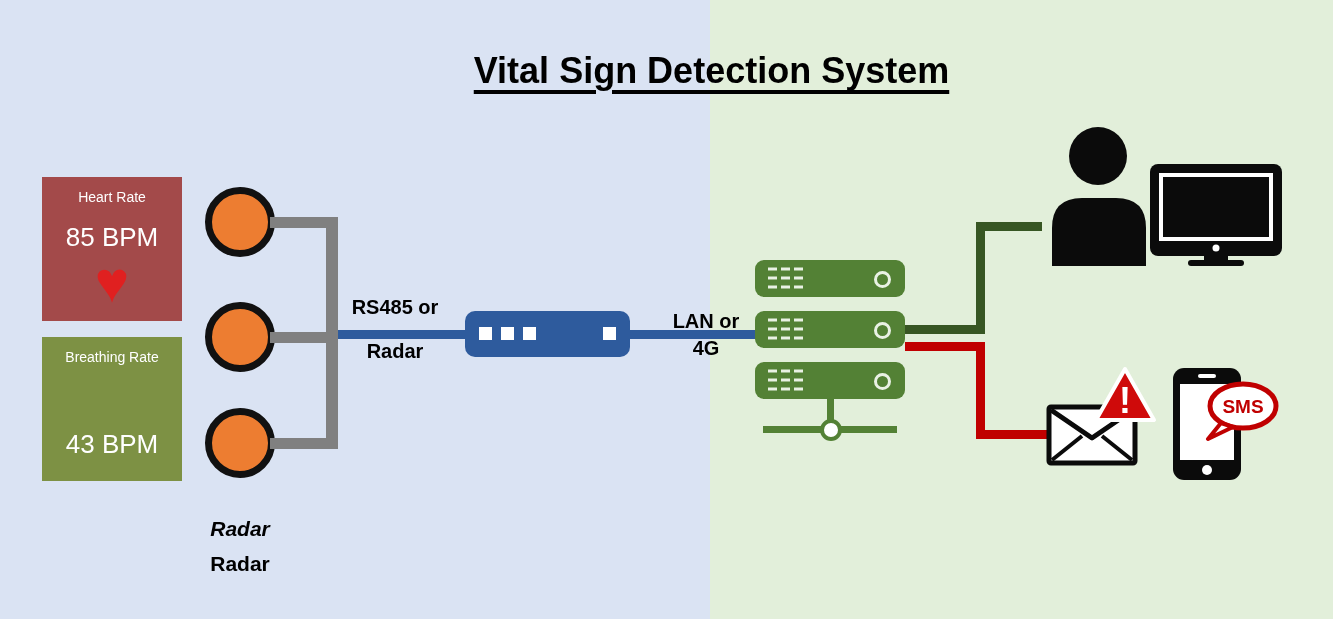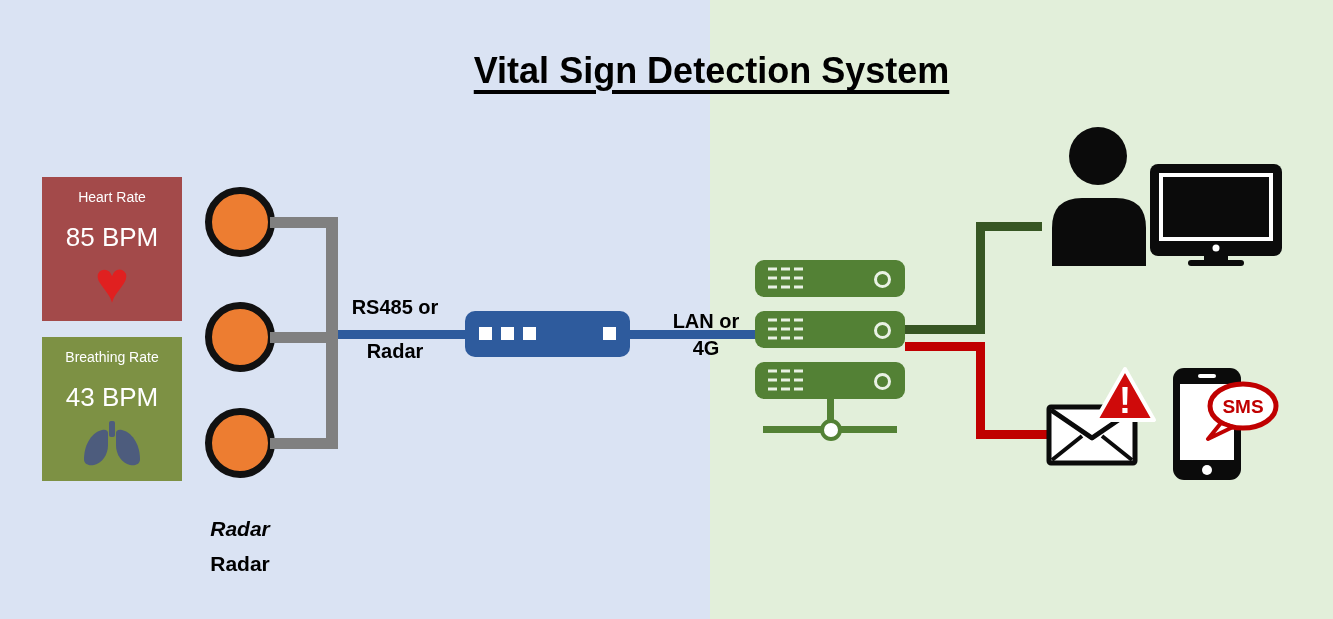--- a/index.html
+++ b/index.html
@@ -5,21 +5,21 @@
   html,body{margin:0;padding:0;}
   body{font-family:"Liberation Sans", sans-serif;}
   #canvas{position:relative;width:1333px;height:619px;overflow:hidden;background:#fff;}
   .abs{position:absolute;}
   .panel-left{left:0;top:0;width:710px;height:619px;background:var(--bg-left);}
   .panel-right{left:710px;top:0;width:623px;height:619px;background:var(--bg-right);}
   .title{left:90px;top:50px;width:1243px;text-align:center;font-size:36px;font-weight:bold;color:var(--text-black);
          text-decoration:underline;text-decoration-thickness:4px;text-underline-offset:7px;}
   .card{width:140px;height:144px;display:flex;flex-direction:column;align-items:center;color:#fff;}
   .card-heart{left:42px;top:177px;background:var(--heart-card);}
-  .card-breathing{left:42px;top:337px;background:var(--breathing-card);}
+  .card-breathing{left:42px;top:337px;background:var(--breathing-card);gap:47px;}
   .card-label{font-size:14px;margin-top:12px;}
   .card-value{font-size:26px;margin-top:17px;}
   .heart-glyph{font-size:58px;line-height:58px;color:var(--heart-icon);margin-top:0px;}
   .lungs-svg{margin-top:8px;}
   .lungs-svg path, .lungs-svg rect{fill:var(--lungs-icon);}
   .radar{width:56px;height:56px;border-radius:50%;background:var(--sensor-orange);border:7px solid #111;}
   .r1{left:205px;top:187px;} .r2{left:205px;top:302px;} .r3{left:205px;top:408px;}
   .gray{background:var(--connector-gray);}
   .blue{background:var(--link-blue);}
   .greenline{background:var(--connector-green);}

